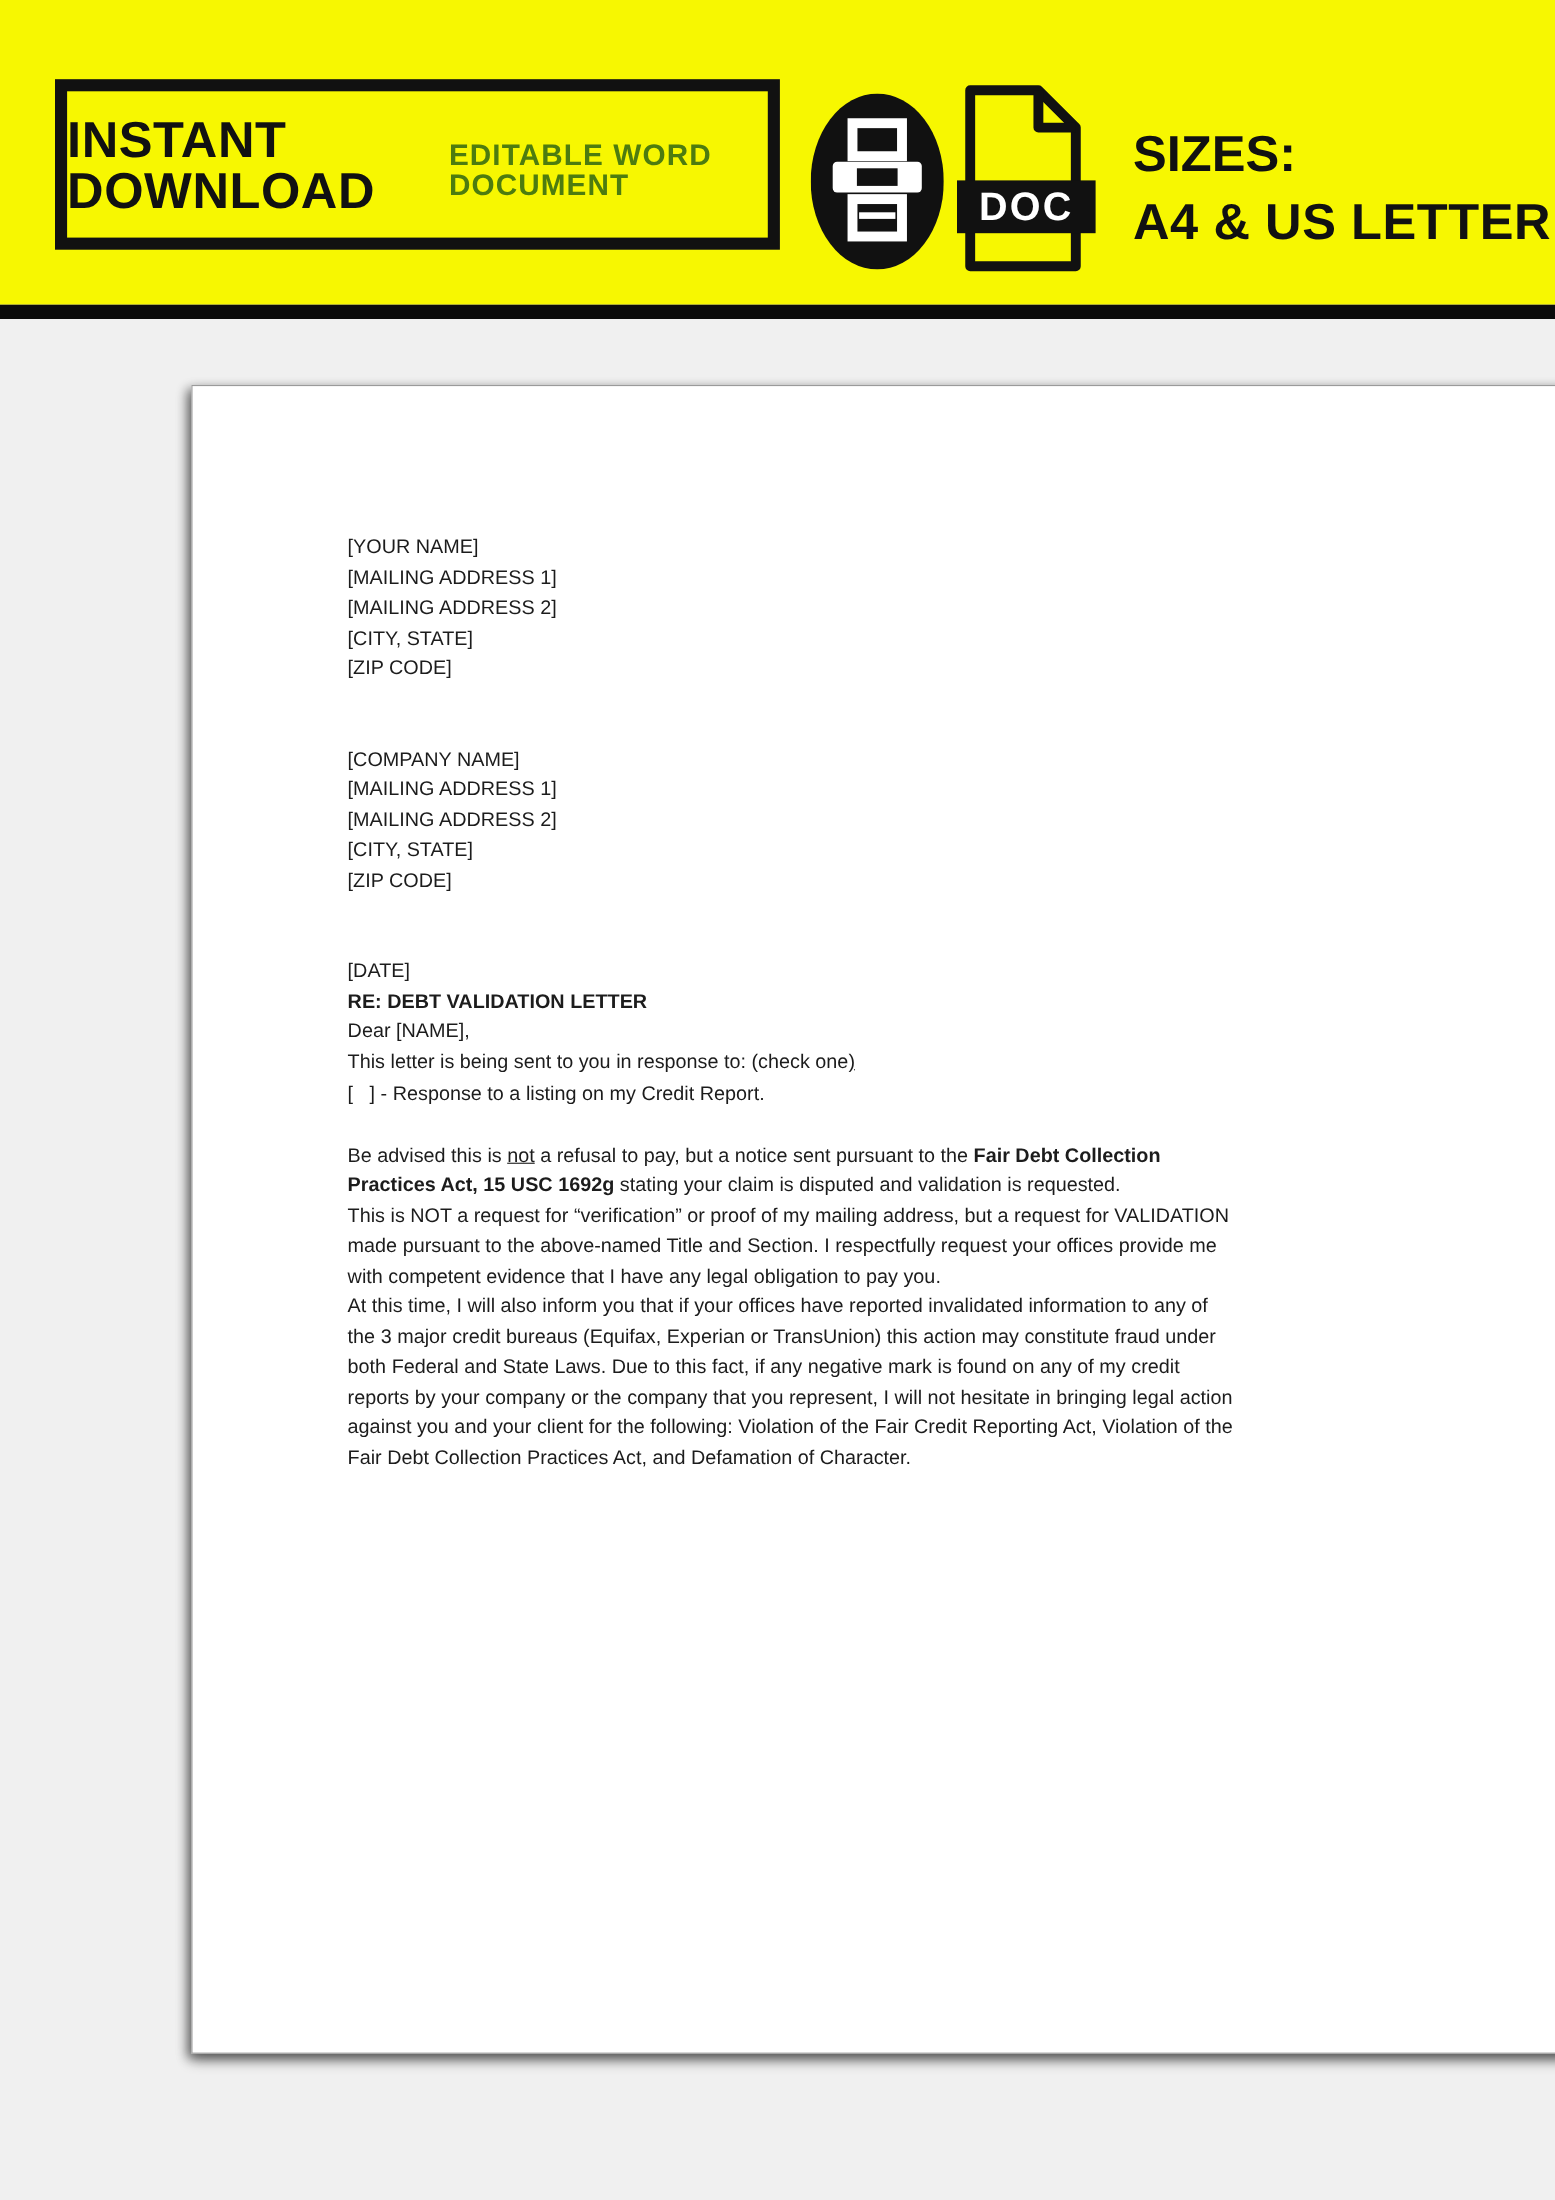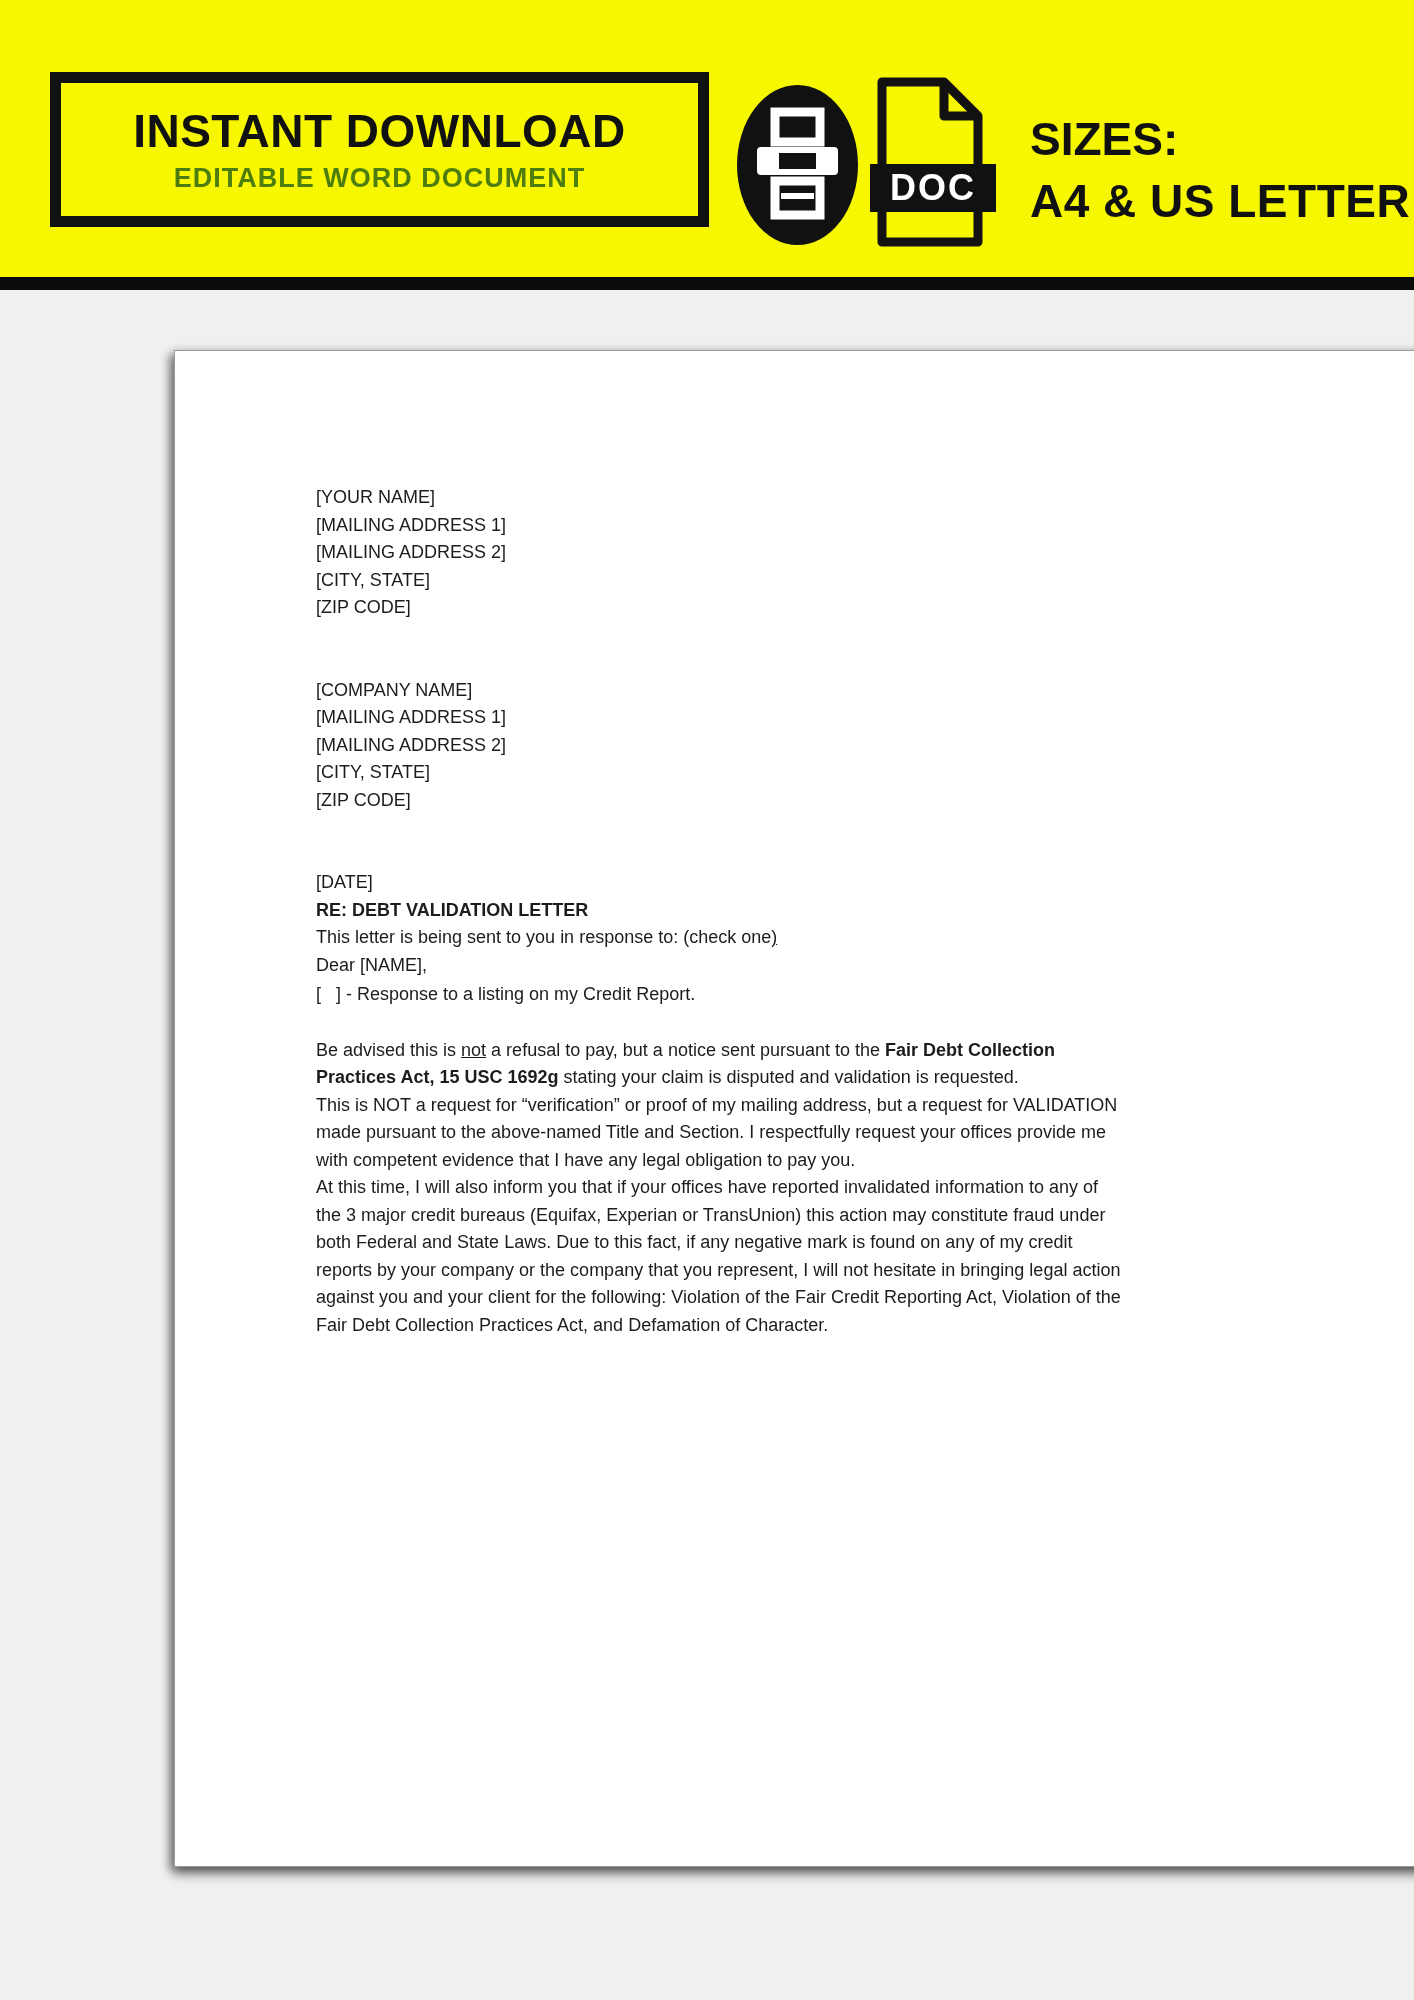--- a/index.html
+++ b/index.html
@@ -8,21 +8,21 @@
     background:#f0f0f0;
     font-family:"Liberation Sans", sans-serif;
     color:#1a1a1a;
   }
   
   .banner{position:absolute;left:0;top:0;width:1414px;height:277px;background:#f7f701;}
   .divider-strip{position:absolute;left:0;top:277px;width:1414px;height:13px;background:#0b0b0b;}
   .dl-box{
     position:absolute;left:50px;top:72px;width:659px;height:155px;
     border:11px solid #111;box-sizing:border-box;
-    display:flex;flex-direction:column;align-items:center;justify-content:center;
+    display:flex;flex-direction:row;align-items:center;justify-content:center;
   }
   .dl-title{font-size:46px;font-weight:800;letter-spacing:.5px;color:#111;line-height:1;}
   .dl-sub{font-size:27px;font-weight:700;letter-spacing:1px;color:#4d7c0f;line-height:1;margin-top:11px;}
   .printer-wrap{position:absolute;left:737px;top:85px;width:121px;height:160px;}
   .doc-wrap{position:absolute;left:868px;top:76px;width:130px;height:172px;}
   .sizes-box{position:absolute;left:1030px;top:116px;}
   .sizes-label{font-size:46px;font-weight:800;color:#111;line-height:1;}
   .sizes-value{font-size:46px;font-weight:700;color:#111;line-height:1;margin-top:16px;letter-spacing:.5px;}
   
   .page{
@@ -96,23 +96,23 @@
       <div class="addr-line">[MAILING ADDRESS 1]</div>
       <div class="addr-line">[MAILING ADDRESS 2]</div>
       <div class="addr-line">[CITY, STATE]</div>
       <div class="addr-line">[ZIP CODE]</div>
     </div>
 
     <p class="block">[DATE]</p>
 
     <p class="subject mb1">RE: DEBT VALIDATION LETTER</p>
 
+    <p class="mb1">Dear [NAME],</p>
+
     <p class="mb1"><span>This letter is being sent to you in response to: (check one</span><span class="u">)</span></p>
-
-    <p class="mb1">Dear [NAME],</p>
 
     <div class="options">
       <div class="one-line">[   ] - Response to a listing on my Credit Report.</div>
     </div>
 
     <p class="mb1"><span>Be advised this is </span><span class="u">not</span><span> a refusal to pay, but a notice sent pursuant to the </span><span class="b">Fair Debt Collection Practices Act, 15 USC 1692g</span><span> stating your claim is disputed and validation is requested.</span></p>
 
     <p class="mb1">This is NOT a request for “verification” or proof of my mailing address, but a request for VALIDATION made pursuant to the above-named Title and Section. I respectfully request your offices provide me with competent evidence that I have any legal obligation to pay you.</p>
 
     <p class="mb1">At this time, I will also inform you that if your offices have reported invalidated information to any of the 3 major credit bureaus (Equifax, Experian or TransUnion) this action may constitute fraud under both Federal and State Laws. Due to this fact, if any negative mark is found on any of my credit reports by your company or the company that you represent, I will not hesitate in bringing legal action against you and your client for the following: Violation of the Fair Credit Reporting Act, Violation of the Fair Debt Collection Practices Act, and Defamation of Character.</p>

